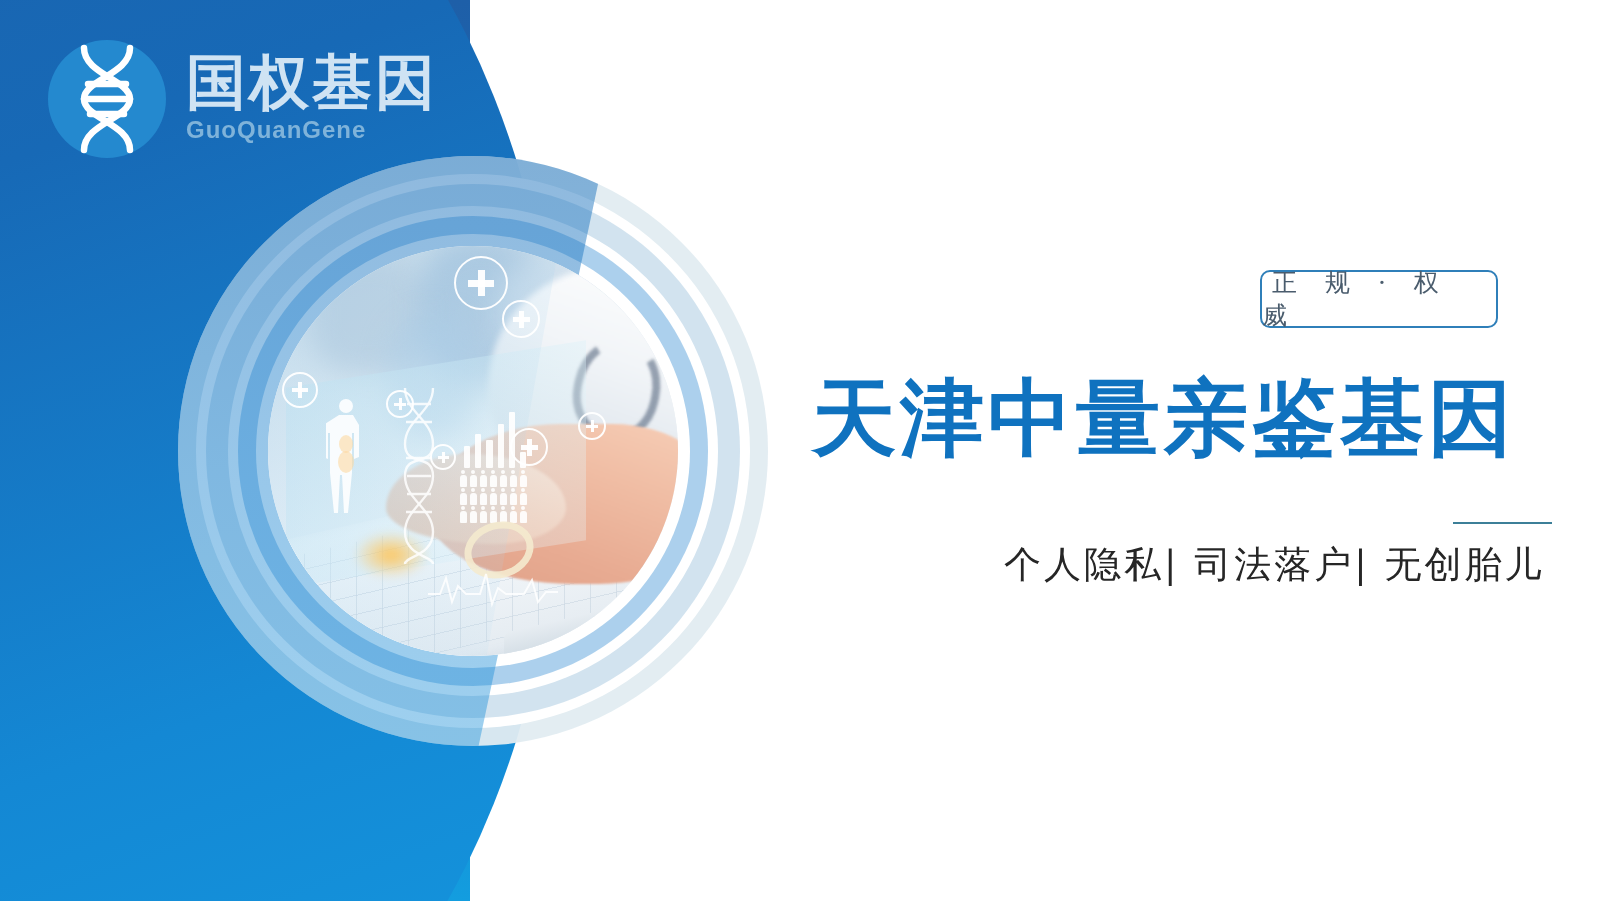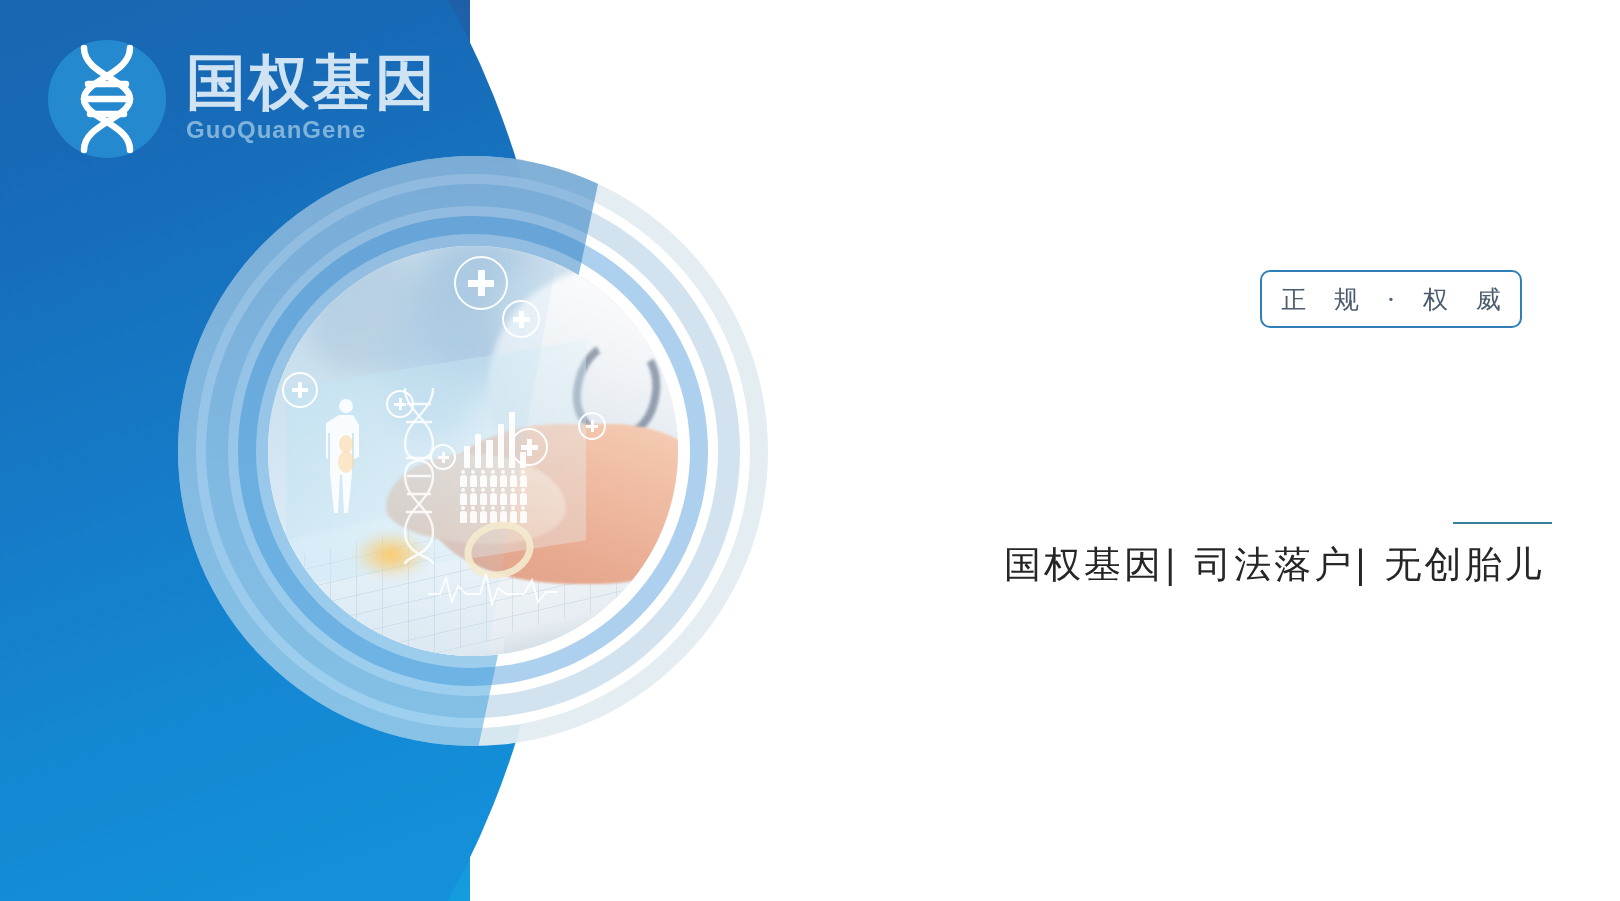--- a/index.html
+++ b/index.html
@@ -202,21 +202,21 @@
     font-size:60px;font-weight:700;color:#cfe3f3;letter-spacing:3px;
     font-family:Liberation Mono, monospace;
   }
   .logo-en{
     font-size:24px;font-weight:700;color:#7fb3da;letter-spacing:1px;margin-top:1px;
     font-family:"Liberation Sans",sans-serif;
   }
 
   
   .badge{
-    position:absolute;left:1260px;top:270px;width:262px;height:58px;
+    position:absolute;left:1260px;top:270px;width:238px;height:58px;
     border:2px solid #2f7fb9;border-radius:10px;
     display:flex;align-items:center;justify-content:center;
     box-sizing:border-box;
   }
   .badge span{
     font-size:25px;color:#4a5c6d;letter-spacing:10px;
     font-family:"DejaVu Serif","Liberation Serif",serif;
     text-indent:10px;
   }
   .title{
@@ -332,18 +332,19 @@
     <div class="logo-text">
       <div class="logo-cn">国权基因</div>
       <div class="logo-en">GuoQuanGene</div>
     </div>
   </div>
 
   <div class="badge">
     <span>正 规 · 权 威</span>
   </div>
 
+  <div class="title">天津中量亲鉴基因</div>
 
   <div class="divider"></div>
 
-  <div class="subtitle">国权基因|  司法落户|  无创胎儿</div>
+  <div class="subtitle">个人隐私|  司法落户|  无创胎儿</div>
 
 </div>
 
 </body></html>

